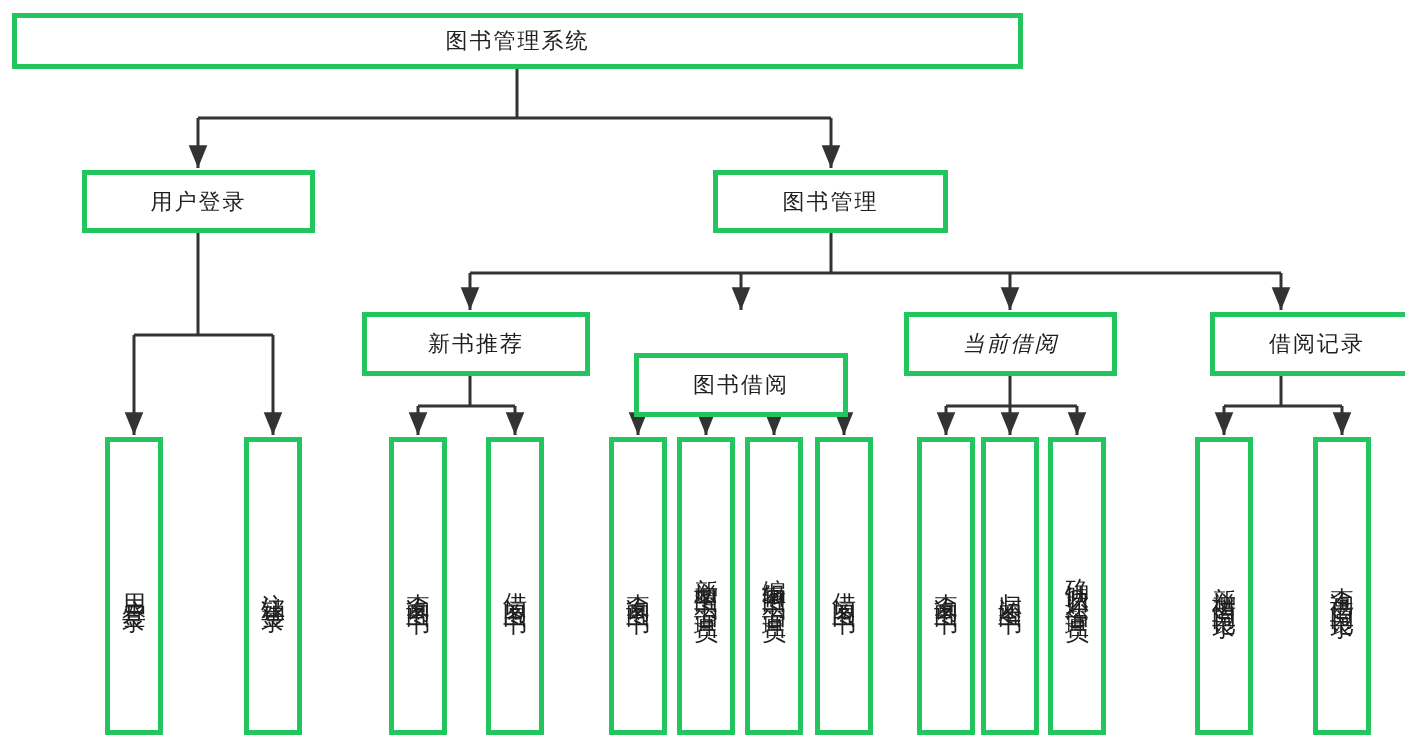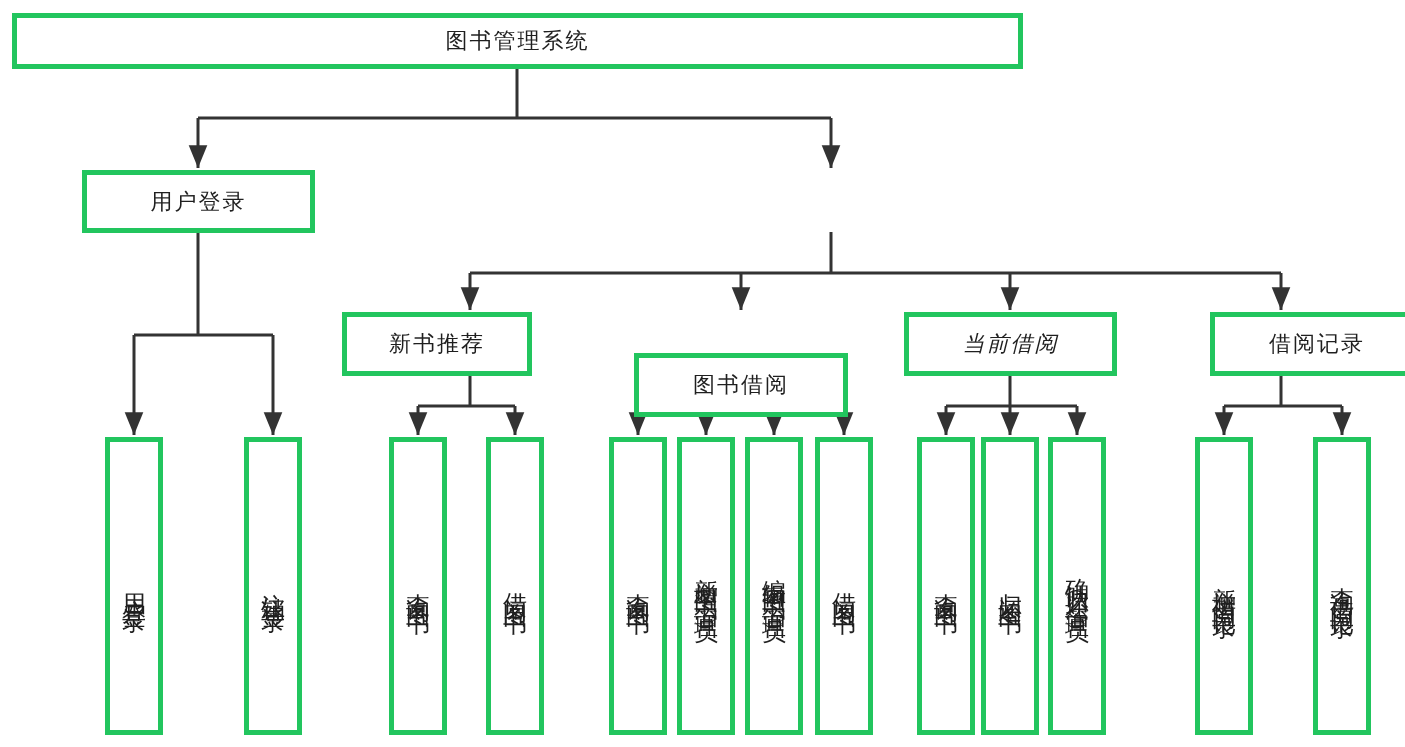--- a/index.html
+++ b/index.html
@@ -103,22 +103,23 @@
       <line x1="1077" y1="406" x2="1077" y2="435" marker-end="url(#arr)"></line>
 
       <line x1="1224" y1="406" x2="1224" y2="435" marker-end="url(#arr)"></line>
       <line x1="1342" y1="406" x2="1342" y2="435" marker-end="url(#arr)"></line>
     </g>
   </svg>
 
   <div class="box h-box" style="left:12px; top:13px; width:1011px; height:56px;">图书管理系统</div>
 
   <div class="box h-box" style="left:82px; top:170px; width:233px; height:63px;">用户登录</div>
+  <div class="box h-box" style="left:713px; top:170px; width:235px; height:63px;">图书管理</div>
 
-  <div class="box h-box" style="left:342px; top:312px; width:190px; height:64px;">新书推荐</div>
+  <div class="box h-box" style="left:362px; top:312px; width:228px; height:64px;">新书推荐</div>
   <div class="box h-box" style="left:634px; top:312px; width:214px; height:64px;margin-top:41px;">图书借阅</div>
   <div class="box h-box" style="left:904px; top:312px; width:213px; height:64px;font-style:italic;">当前借阅</div>
   <div class="box h-box" style="left:1210px; top:312px; width:214px; height:64px;">借阅记录</div>
 
   <div class="box v-box" style="left:105px; top:437px; width:58px; height:298px;">用户登录</div>
   <div class="box v-box" style="left:244px; top:437px; width:58px; height:298px;">注销登录</div>
 
   <div class="box v-box" style="left:389px; top:437px; width:58px; height:298px;">查询图书</div>
   <div class="box v-box" style="left:486px; top:437px; width:58px; height:298px;">借阅图书</div>
 

